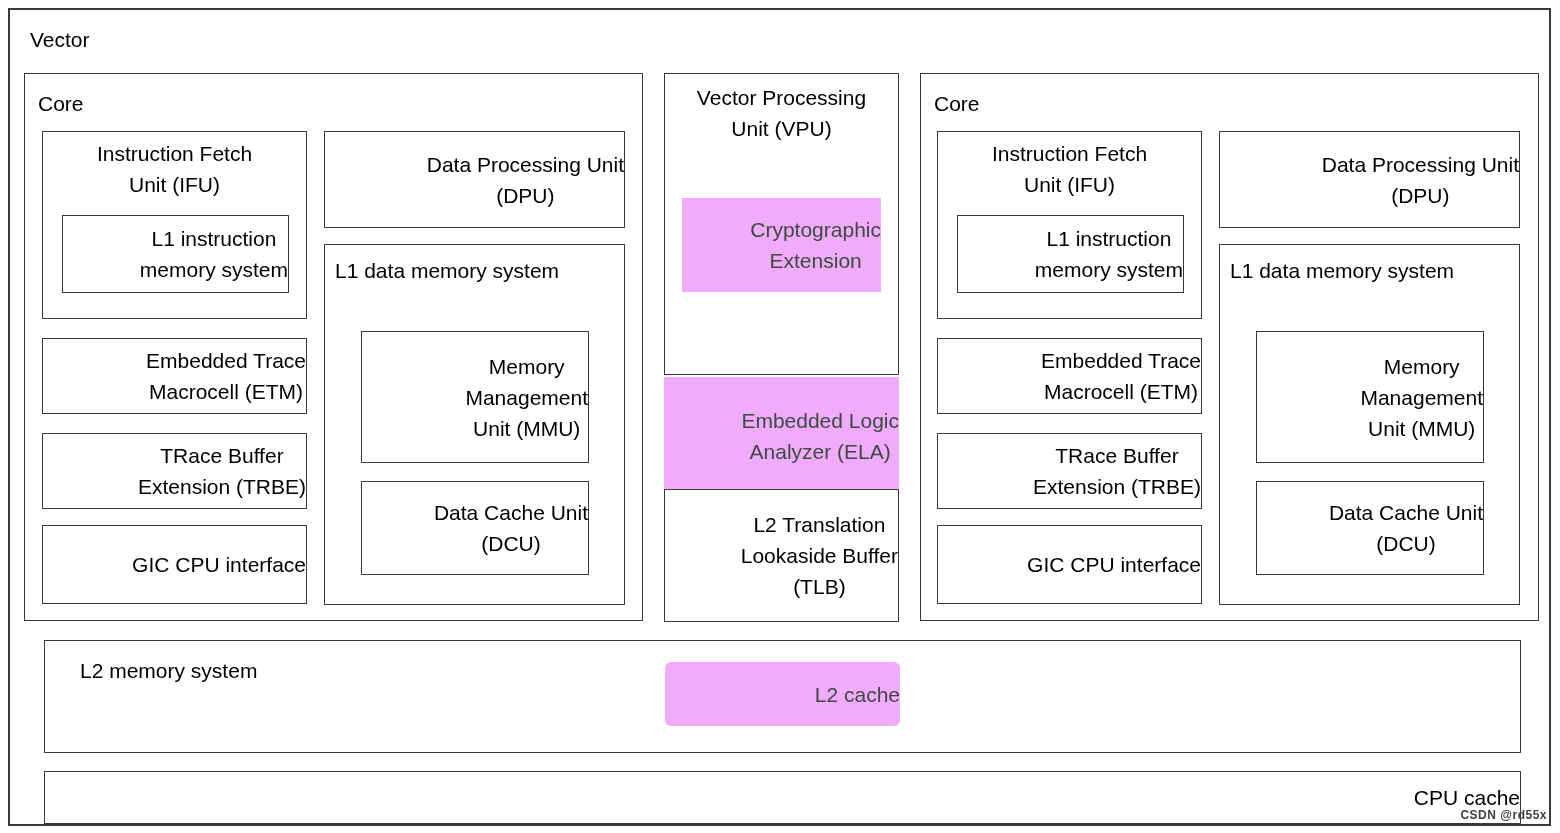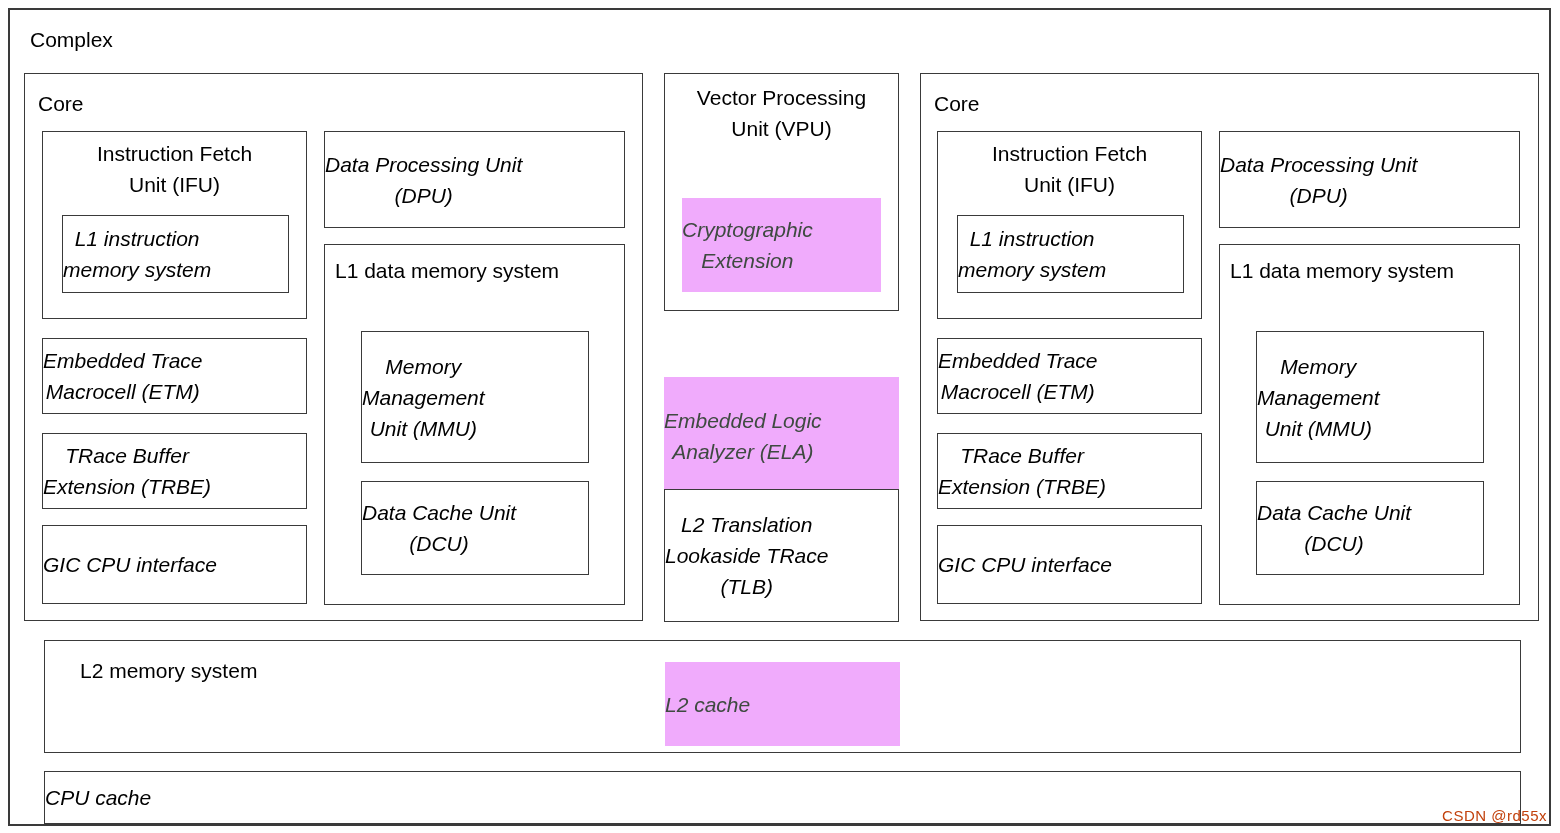--- a/index.html
+++ b/index.html
@@ -23,53 +23,53 @@
   .outer { border-width: 2.2px; }
   .green {
     position: absolute;
     background: #f0abfc;
     border: none;
     color: #3e4a40;
   }
   .center {
     display: flex;
     align-items: center;
-    justify-content: flex-start;
+    justify-content: flex-end;
     text-align: center;
     white-space: pre-line;
-    font-style: italic;
   }
   .topcenter {
     display: block;
     text-align: center;
     white-space: pre-line;
   }
   .corner-label {
     position: absolute;
     white-space: pre-line;
   }
   #watermark {
     position: absolute;
     right: 13px;
     bottom: 10px;
-    font-size: 15px;
+    font-size: 12px;
     line-height: 15px;
-    color: #c2410c;
+    color: #404040;
     letter-spacing: 0.5px;
     z-index: 20;
+    font-weight: bold;
   }
 </style>
 </head>
 <body>
 
 <div id="page">
 
   <div class="box outer" style="left:8px; top:8px; width:1543px; height:818px;">
 
-    <span class="corner-label" style="left:20px; top:14px;">Complex</span>
+    <span class="corner-label" style="left:20px; top:14px;">Vector</span>
 
     <div class="box" style="left:14px; top:63px; width:619px; height:548px;">
       <span class="corner-label" style="left:13px; top:14px;">Core</span>
 
       <div class="box" style="left:17px; top:57px; width:265px; height:188px;">
         <div class="topcenter" style="padding-top:6px;">Instruction Fetch
 Unit (IFU)</div>
         <div class="box center" style="left:19px; top:83px; width:227px; height:78px;">
           <span>L1 instruction
 memory system</span>
@@ -102,37 +102,37 @@
       <div class="box center" style="left:17px; top:359px; width:265px; height:76px;">
         <span>TRace Buffer
 Extension (TRBE)</span>
       </div>
 
       <div class="box center" style="left:17px; top:451px; width:265px; height:79px;">
         <span>GIC CPU interface</span>
       </div>
     </div>
 
-    <div class="box" style="left:654px; top:63px; width:235px; height:238px;">
+    <div class="box" style="left:654px; top:63px; width:235px; height:302px;">
       <div class="topcenter" style="padding-top:8px;">Vector Processing
 Unit (VPU)</div>
       <div class="green center" style="left:17px; top:124px; width:199px; height:94px;">
         <span>Cryptographic
 Extension</span>
       </div>
     </div>
 
     <div class="green center" style="left:654px; top:367px; width:235px; height:118px;">
       <span>Embedded Logic
 Analyzer (ELA)</span>
     </div>
 
     <div class="box center" style="left:654px; top:479px; width:235px; height:133px;">
       <span>L2 Translation
-Lookaside TRace
+Lookaside Buffer
 (TLB)</span>
     </div>
 
     <div class="box" style="left:910px; top:63px; width:619px; height:548px;">
       <span class="corner-label" style="left:13px; top:14px;">Core</span>
 
       <div class="box" style="left:16px; top:57px; width:265px; height:188px;">
         <div class="topcenter" style="padding-top:6px;">Instruction Fetch
 Unit (IFU)</div>
         <div class="box center" style="left:19px; top:83px; width:227px; height:78px;">
@@ -169,21 +169,21 @@
 Extension (TRBE)</span>
       </div>
 
       <div class="box center" style="left:16px; top:451px; width:265px; height:79px;">
         <span>GIC CPU interface</span>
       </div>
     </div>
 
     <div class="box" style="left:34px; top:630px; width:1477px; height:113px;">
       <span class="corner-label" style="left:14px; top:14px;margin-left:21px;">L2 memory system</span>
-      <div class="green center" style="left:620px; top:21px; width:235px; height:84px;">
+      <div class="green center" style="left:620px; top:21px; width:235px; height:64px;border-radius:6px;">
         <span>L2 cache</span>
       </div>
     </div>
 
     <div class="box center" style="left:34px; top:761px; width:1477px; height:53px;">
       <span>CPU cache</span>
     </div>
 
   </div>
 

